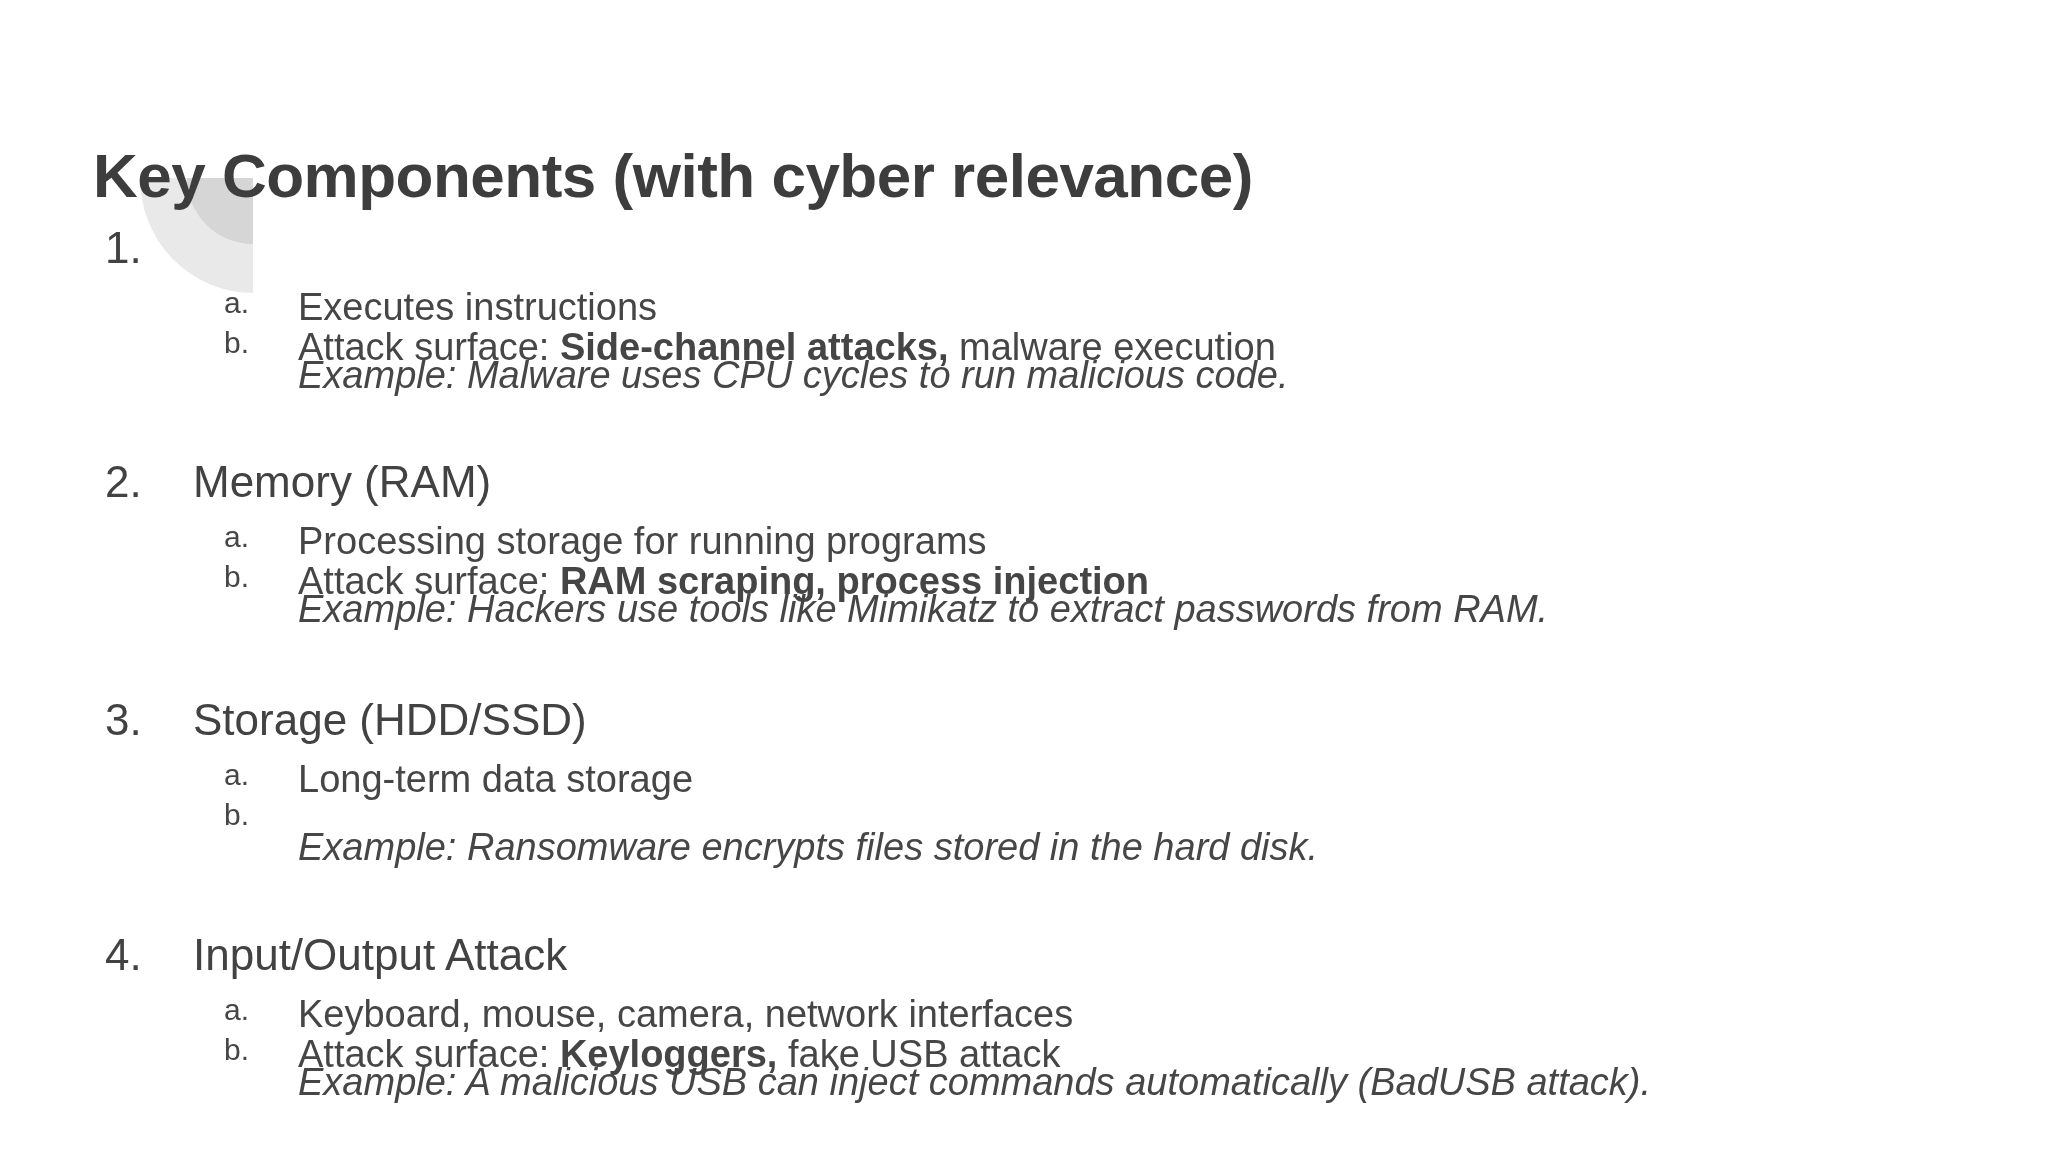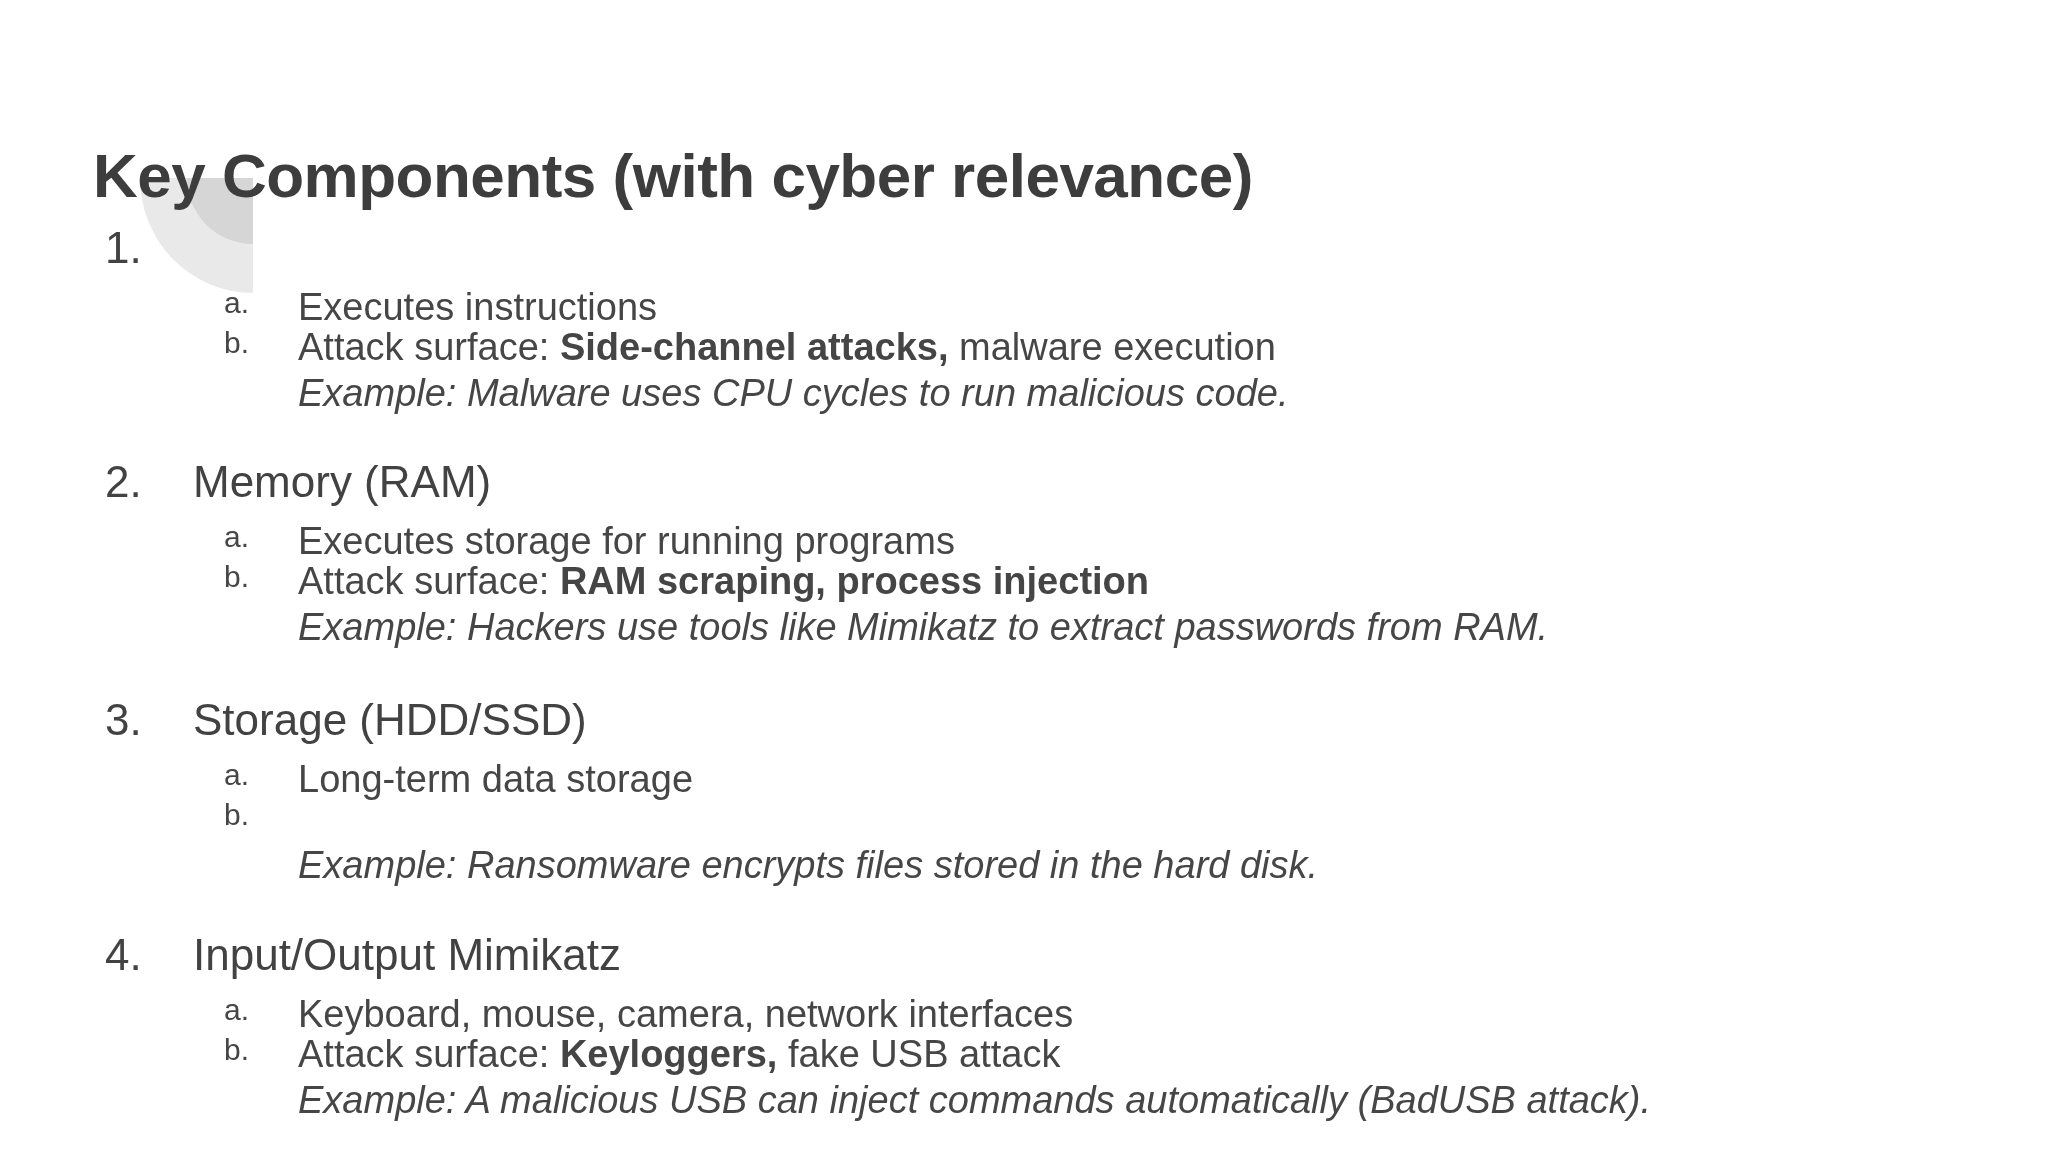--- a/index.html
+++ b/index.html
@@ -86,21 +86,21 @@
   .sub-text {
     position: absolute;
     left: 298px;
     font-size: 38px;
     line-height: 1.2;
     color: #464646;
     white-space: nowrap;
   }
   .row-a { top: 62px; }
   .row-b { top: 102px; }
-  .row-ex { top: 148px; }
+  .row-ex { top: 130px; }
   .bold-seg { font-weight: bold; color: #454545; }
   .example {
     font-style: italic;
   }
 </style>
 </head>
 <body>
 
 <div class="slide">
 
@@ -116,38 +116,38 @@
     <span class="sub-text row-a">Executes instructions</span>
     <span class="sub-label row-b">b.</span>
     <span class="sub-text row-b"><span>Attack surface: </span><span class="bold-seg">Side-channel attacks,</span><span> malware execution</span></span>
     <span class="sub-text row-ex example">Example: Malware uses CPU cycles to run malicious code.</span>
   </div>
 
   <div class="section s2">
     <span class="sec-num">2.</span>
     <span class="sec-heading">Memory (RAM)</span>
     <span class="sub-label row-a">a.</span>
-    <span class="sub-text row-a">Executes storage for running programs</span>
+    <span class="sub-text row-a">Processing storage for running programs</span>
     <span class="sub-label row-b">b.</span>
     <span class="sub-text row-b"><span>Attack surface: </span><span class="bold-seg">RAM scraping, process injection</span><span></span></span>
     <span class="sub-text row-ex example">Example: Hackers use tools like Mimikatz to extract passwords from RAM.</span>
   </div>
 
   <div class="section s3">
     <span class="sec-num">3.</span>
     <span class="sec-heading">Storage (HDD/SSD)</span>
     <span class="sub-label row-a">a.</span>
     <span class="sub-text row-a">Long-term data storage</span>
     <span class="sub-label row-b">b.</span>
     <span class="sub-text row-ex example">Example: Ransomware encrypts files stored in the hard disk.</span>
   </div>
 
   <div class="section s4">
     <span class="sec-num">4.</span>
-    <span class="sec-heading">Input/Output Mimikatz</span>
+    <span class="sec-heading">Input/Output Attack</span>
     <span class="sub-label row-a">a.</span>
     <span class="sub-text row-a">Keyboard, mouse, camera, network interfaces</span>
     <span class="sub-label row-b">b.</span>
     <span class="sub-text row-b"><span>Attack surface: </span><span class="bold-seg">Keyloggers,</span><span> fake USB attack</span></span>
     <span class="sub-text row-ex example">Example: A malicious USB can inject commands automatically (BadUSB attack).</span>
   </div>
 
 </div>
 
 </body></html>

